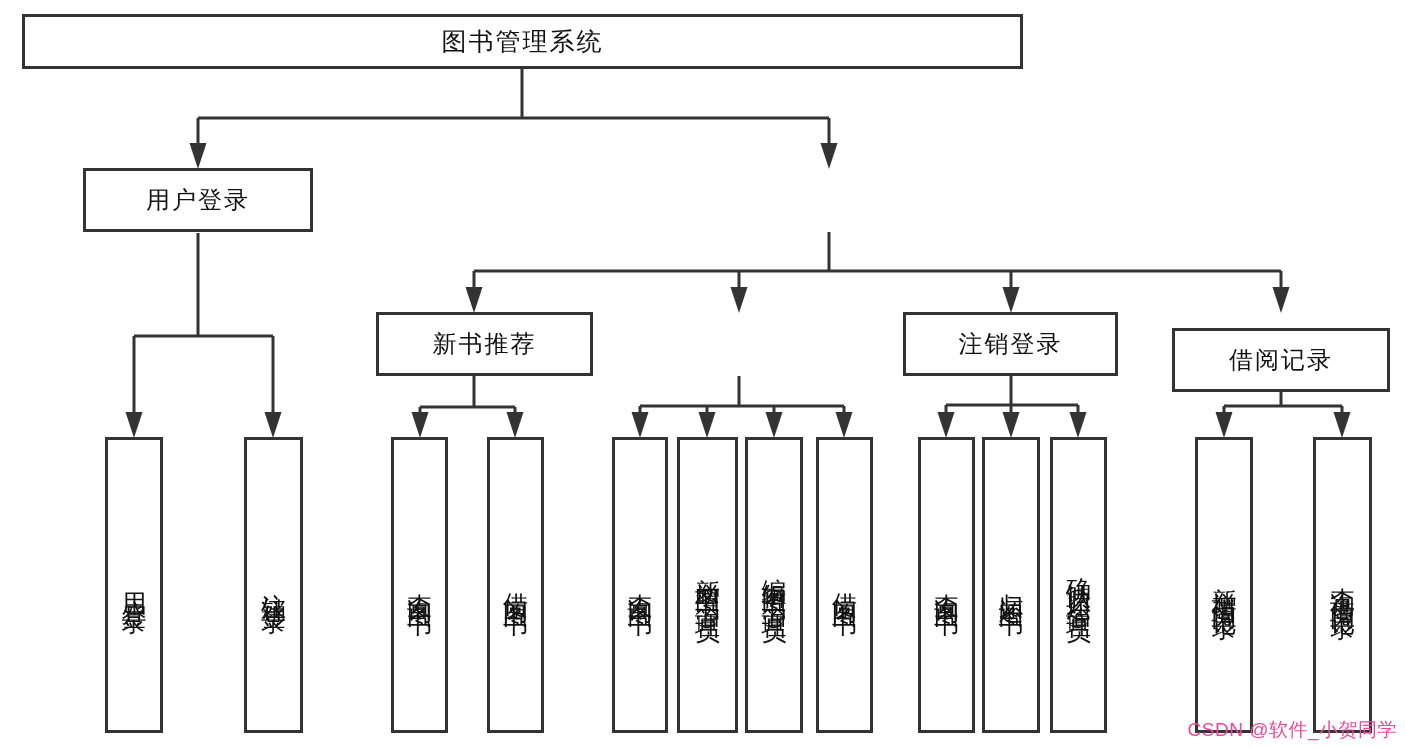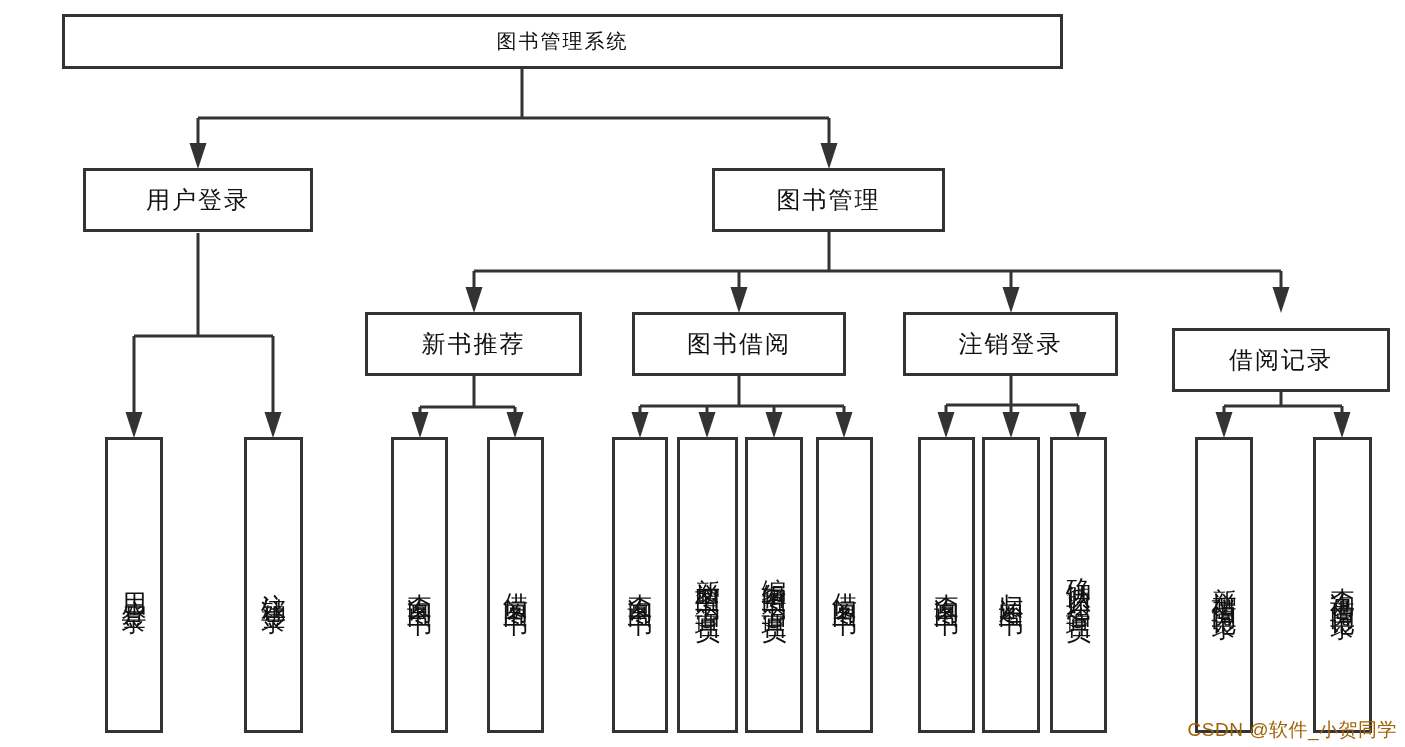--- a/index.html
+++ b/index.html
@@ -27,36 +27,36 @@
     box-sizing: border-box;
     border: 3px solid #333333;
     background: #ffffff;
     display: flex;
     align-items: center;
     justify-content: center;
     color: #111111;
   }
   .h { font-size: 24px; }
   .h span { letter-spacing: 2px; white-space: nowrap; }
-  .root { font-size: 20px; margin-left: 40px; }
+  .root { font-size: 25px; }
   .v { font-size: 25px; }
   .v span {
     writing-mode: vertical-rl;
     text-orientation: mixed;
     letter-spacing: 6px;
     line-height: 1;
     white-space: nowrap;
   }
   .watermark {
     position: absolute;
     right: 8px;
     bottom: 4px;
     font-size: 19px;
     letter-spacing: 0.5px;
-    color: #a16207;
+    color: #ec4899;
     z-index: 9;
     white-space: nowrap;
   }
 </style>
 </head>
 <body>
 
 <div class="canvas">
 
   <svg class="wires" width="1405" height="747" viewBox="0 0 1405 747" xmlns="http://www.w3.org/2000/svg">
@@ -115,29 +115,23 @@
     <polygon class="arrow" points="1333.5,412 1350.5,412 1342,438"></polygon>
   </svg>
 
   <div class="box h root" style="left:22px;top:14px;width:1001px;height:55px">
     <span>图书管理系统</span>
   </div>
 
   <div class="box h" style="left:83px;top:168px;width:230px;height:64px">
     <span>用户登录</span>
   </div>
-  <div class="box h" style="left:712px;top:168px;width:233px;height:64px">
-    <span>图书管理</span>
-  </div>
 
-  <div class="box h" style="left:365px;top:312px;width:217px;height:64px">
+  <div class="box h" style="left:376px;top:312px;width:217px;height:64px">
     <span>新书推荐</span>
-  </div>
-  <div class="box h" style="left:632px;top:312px;width:214px;height:64px">
-    <span>图书借阅</span>
   </div>
   <div class="box h" style="left:903px;top:312px;width:215px;height:64px">
     <span>注销登录</span>
   </div>
   <div class="box h" style="left:1172px;top:328px;width:218px;height:64px">
     <span>借阅记录</span>
   </div>
 
   <div class="box v" style="left:105px;top:437px;width:58px;height:296px">
     <span>用户登录</span>

